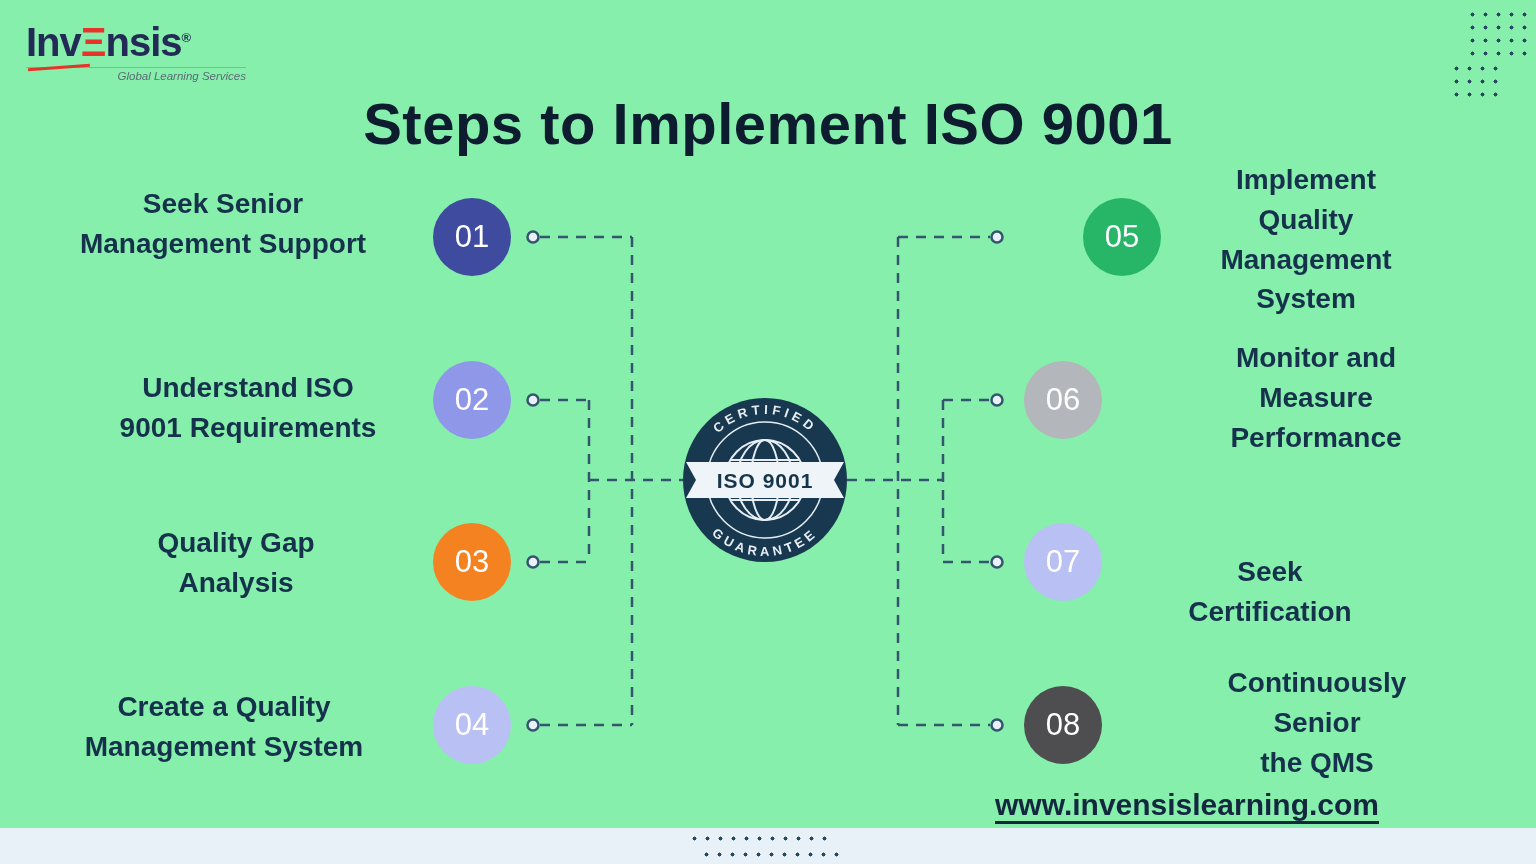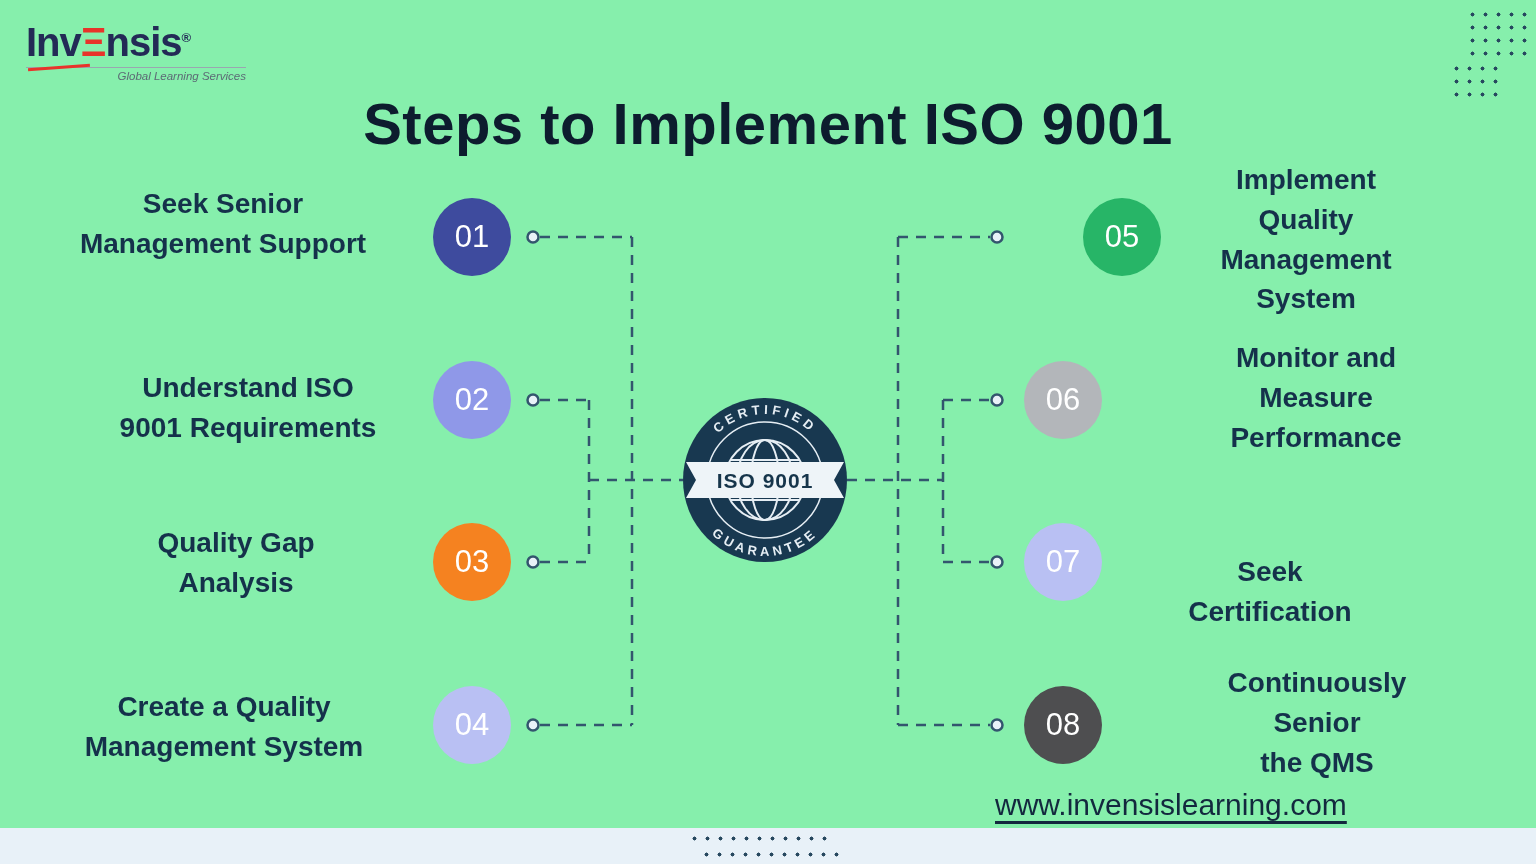--- a/index.html
+++ b/index.html
@@ -29,21 +29,21 @@
   
   .num { position:absolute; width:78px; height:78px; border-radius:50%;
          display:flex; align-items:center; justify-content:center;
          color:#ffffff; font-size:31px; font-weight:400;
          transform:translate(-50%,-50%); z-index:3; }
   .label { position:absolute; transform:translate(-50%,-50%);
            text-align:center; font-weight:700; font-size:28px; line-height:1.42;
            color:#15314b; white-space:pre-line; z-index:3; }
 
   
-  .website { position:absolute; top:788px; left:995px; font-size:30px; font-weight:400;
+  .website { position:absolute; top:788px; left:995px; font-size:30px; font-weight:700;
              color:#13283e; text-decoration:underline; text-decoration-thickness:3px;
              text-underline-offset:6px; z-index:3; cursor:pointer; }
 
   
   .dots { position:absolute;
           background-image:radial-gradient(circle,#27485f 1.9px,transparent 2.1px);
           background-size:13px 13px; z-index:1; }
   .dots-tr-1 { left:1466px; top:8px;  width:64px; height:50px; }
   .dots-tr-2 { left:1450px; top:62px; width:52px; height:40px; }
   .dots-bc-1 { left:688px; top:832px; width:146px; height:14px; }

